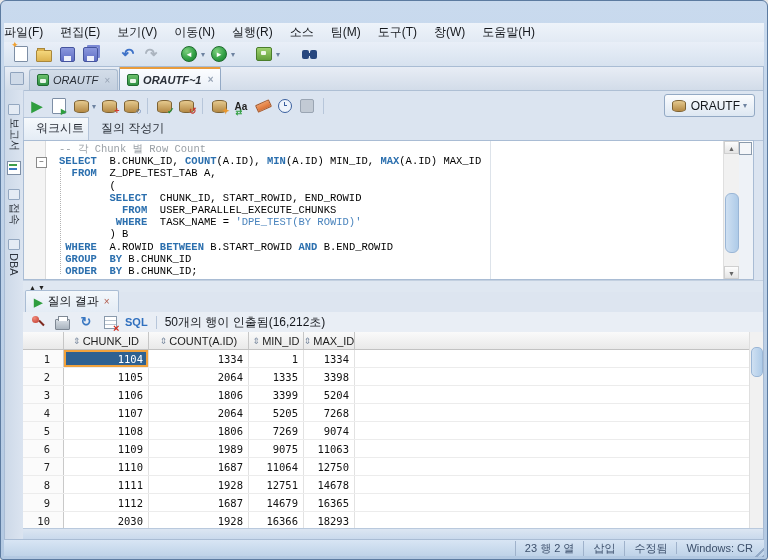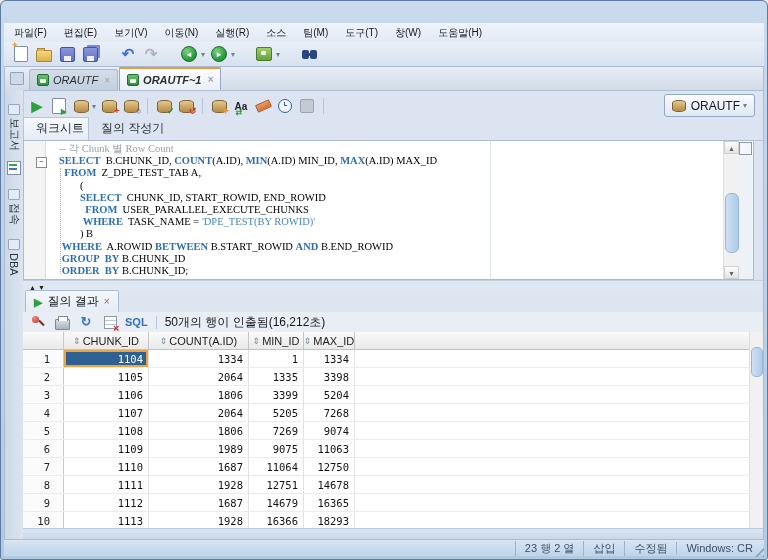--- a/index.html
+++ b/index.html
@@ -20,21 +20,21 @@
     background:linear-gradient(#fbfdff,#cfdbe9 45%,#b9c9dd);border-radius:0 0 3px 3px;
     display:flex;align-items:center;justify-content:center;color:#2d3b4e;font-size:10px;margin-left:1px;}
   .wbtn.min{width:29px}.wbtn.max{width:27px}
   .wbtn.close{width:42px;background:linear-gradient(#f4a398,#da5144 45%,#c0392c);color:#fff;
     font-weight:bold;font-size:11px;border-color:#7c2018;}
   .min-glyph{width:9px;height:3px;background:#2d3b4e;margin-top:7px;}
   .max-glyph{width:9px;height:8px;border:2px solid #2d3b4e;box-sizing:border-box;}
   
   .menubar{position:absolute;left:3px;right:3px;top:22px;height:19px;
     background:linear-gradient(#eef3fa,#e2eaf4);display:flex;align-items:center;
-    padding-left:10px;gap:17px;font-size:10px;color:#15181d;}
+    gap:17px;font-size:12px;color:#15181d;}
   .menu-item{cursor:default;}
   .main-toolbar{position:absolute;left:3px;right:3px;top:41px;height:24px;
     background:linear-gradient(#e9eff8,#d7e2ef);border-bottom:1px solid #b4c4d9;
     display:flex;align-items:center;padding-left:8px;gap:5px;}
   .tbgap{width:10px;}
   .icon{width:18px;height:18px;position:relative;display:inline-flex;align-items:center;justify-content:center;}
   .ic-page{width:12px;height:14px;background:#fff;border:1px solid #7d8ea5;border-radius:1px;position:relative;}
   .ic-page::before{content:"✦";position:absolute;left:-4px;top:-7px;font-size:9px;color:#f0a030;}
   .ic-pagep{width:12px;height:14px;background:#fff;border:1px solid #7d8ea5;border-radius:1px;position:relative;}
   .ic-folder{width:14px;height:10px;background:linear-gradient(#f4d77c,#ddb34f);border:1px solid #a9873b;border-radius:1px;position:relative;margin-top:3px;}
@@ -100,21 +100,21 @@
   .subtabs{position:absolute;left:18px;right:0;top:53px;height:20px;display:flex;align-items:flex-end;
     border-bottom:1px solid #b4c4d9;font-size:12px;color:#2a2f38;}
   .subtab{padding:2px 4px 3px 12px;}
   .subtab.active{background:linear-gradient(#f6f9fc,#e4ecf5);border:1px solid #b4c4d9;border-bottom:none;}
   
   .editor{position:absolute;left:18px;top:73px;width:731px;height:140px;background:#fff;
     border:1px solid #a9bcd4;box-sizing:border-box;overflow:hidden;}
   .gutter{position:absolute;left:0;top:0;bottom:0;width:21px;background:#f4f4f4;border-right:1px solid #dcdcdc;}
   .fold-box{position:absolute;left:12px;top:16px;width:9px;height:9px;border:1px solid #8a8a8a;background:#fff;
     font-size:8px;line-height:7px;text-align:center;color:#444;}
-  .code{position:absolute;left:22px;top:2px;right:32px;font-family:Liberation Serif, serif;
+  .code{position:absolute;left:22px;top:2px;right:32px;font-family:Liberation Mono, monospace;
     font-size:10.5px;line-height:12.2px;white-space:pre;}
   .code-line{padding-left:13px;}
   .kw{color:#2b6fae;font-weight:bold;} .cm{color:#9aa0a6;} .str{color:#4a84bd;} 
   .indent-guide{position:absolute;left:36px;top:27px;height:106px;border-left:1px dotted #b3b3b3;}
   .margin-line{position:absolute;left:466px;top:0;bottom:0;border-left:1px solid #dde3ea;}
   .vscroll{position:absolute;right:14px;top:0;bottom:0;width:15px;background:#f1f1f1;border-left:1px solid #dfdfdf;}
   .vs-arrow{position:absolute;left:0;width:15px;height:13px;text-align:center;font-size:7px;color:#666;line-height:13px;
     background:linear-gradient(#fdfdfd,#e4e4e4);border:1px solid #cfcfcf;box-sizing:border-box;}
   .vs-up{top:0}.vs-down{bottom:0}
   .vs-thumb{position:absolute;left:1px;width:12px;border:1px solid #9ab6d6;border-radius:6px;
@@ -452,21 +452,21 @@
             </div>
             <div class="grid-row">
               <div class="gc gc-num" style="width: 41px;">9</div>
               <div class="gc" style="width: 85px;">1112</div>
               <div class="gc" style="width: 100px;">1687</div>
               <div class="gc" style="width: 55px;">14679</div>
               <div class="gc" style="width: 51px;">16365</div>
             </div>
             <div class="grid-row">
               <div class="gc gc-num" style="width: 41px;">10</div>
-              <div class="gc" style="width: 85px;">1113</div>
+              <div class="gc" style="width: 85px;">2030</div>
               <div class="gc" style="width: 100px;">1928</div>
               <div class="gc" style="width: 55px;">16366</div>
               <div class="gc" style="width: 51px;">18293</div>
             </div>
             <div class="grid-row">
               <div class="gc gc-num" style="width: 41px;">11</div>
               <div class="gc" style="width: 85px;">1114</div>
               <div class="gc" style="width: 100px;">1687</div>
               <div class="gc" style="width: 55px;">18294</div>
               <div class="gc" style="width: 51px;">19980</div>

